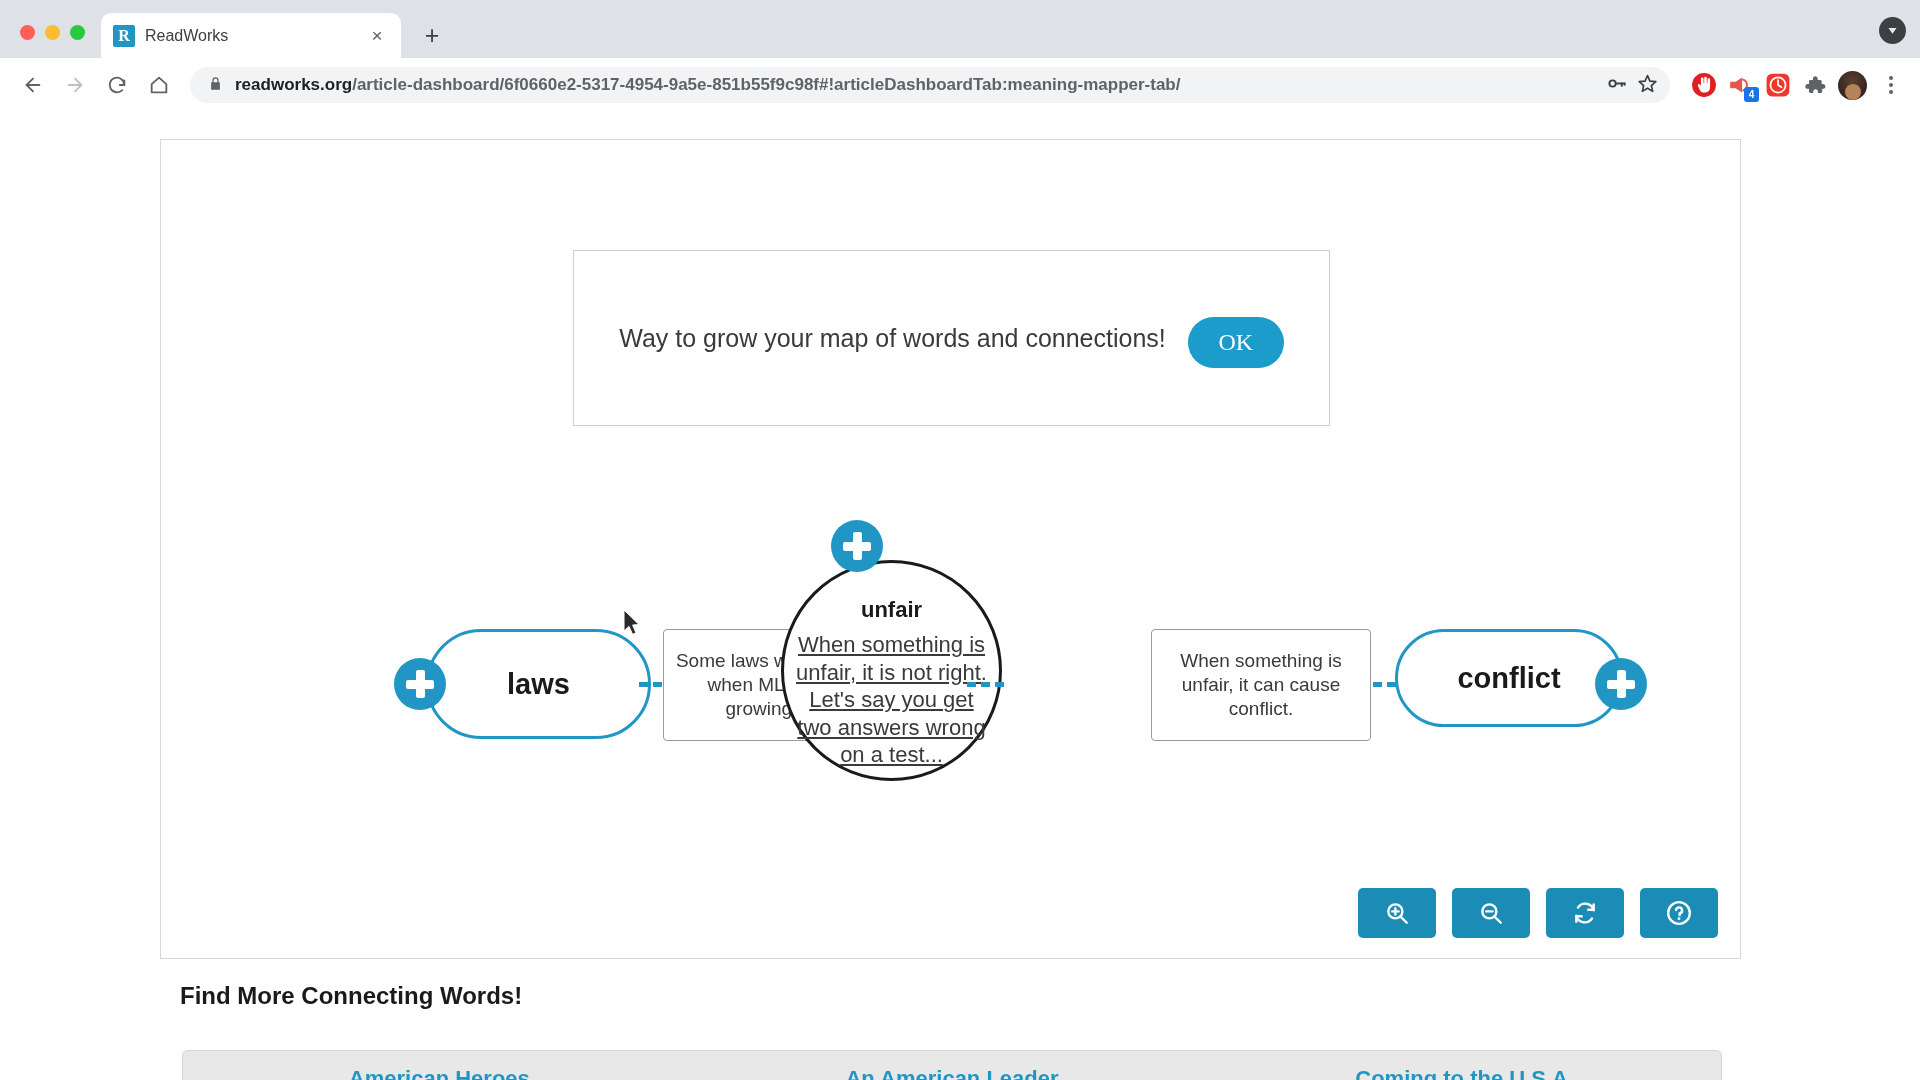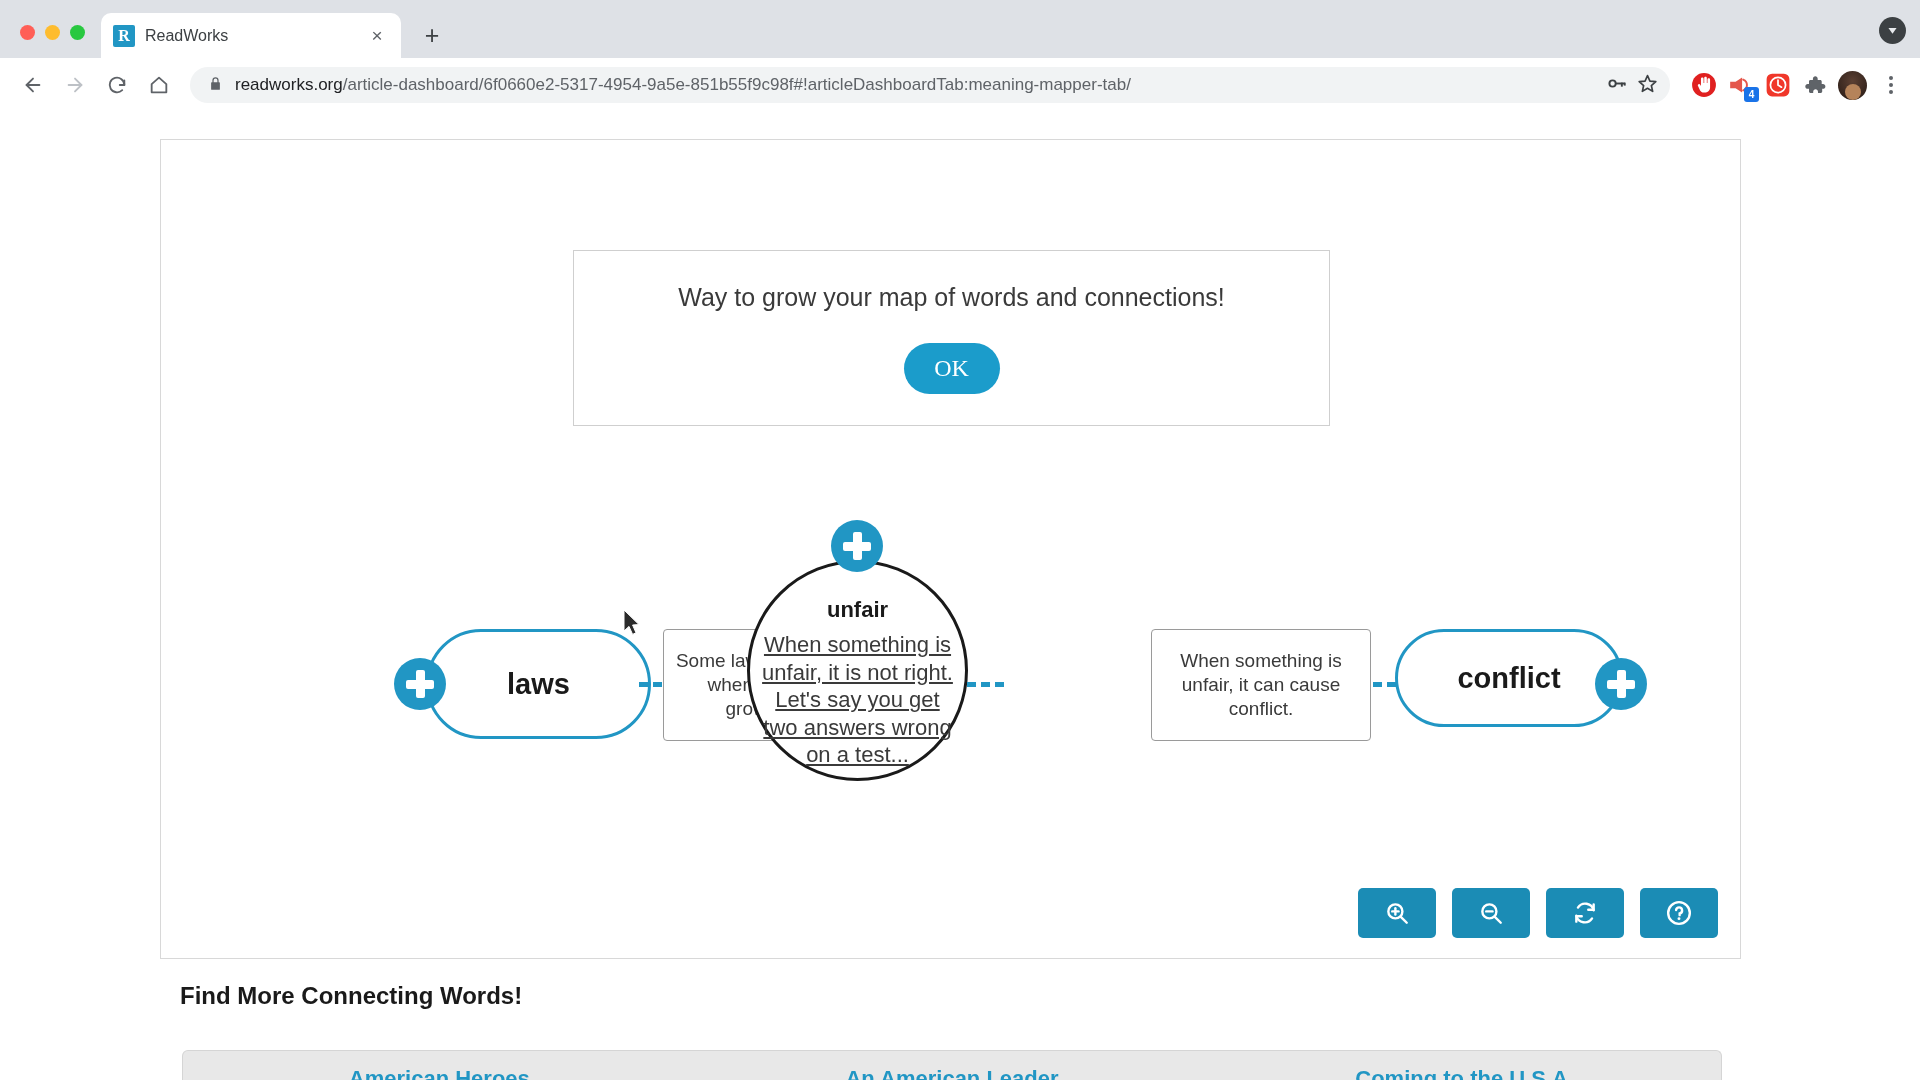--- a/index.html
+++ b/index.html
@@ -95,20 +95,21 @@
   .omnibox {
     flex: 1;
     height: 36px;
     background: #f1f3f4;
     border-radius: 18px;
     display: flex; align-items: center;
     padding: 0 12px 0 18px;
     margin: 0 8px;
     gap: 12px;
     min-width: 0;
+    font-weight: bold;
   }
   .url-text {
     font-size: 17px; color: #202124;
     white-space: nowrap; overflow: hidden;
     flex: 1;
   }
   .url-text .host { color: #202124; }
   .url-text .path { color: #5f6368; }
   .omni-right { display: flex; align-items: center; gap: 10px; margin-left: auto; }
   .ext-row { display: flex; align-items: center; gap: 9px; padding-left: 8px; }
@@ -229,21 +230,21 @@
   }
 
   
   .dialog {
     position: absolute;
     left: 573px; top: 138px;
     width: 757px; height: 176px;
     background: #ffffff;
     border: 1px solid #cfcfcf;
     z-index: 30;
-    display: flex; flex-direction: column; align-items: center;
+    display: flex; flex-direction: row; align-items: center;
     justify-content: center;
     gap: 22px;
   }
   .dialog-msg { font-size: 25px; color: #3a3a3a; }
   .dialog-ok {
     background: #1b9ccb;
     color: #fff;
     font-size: 24px;
     width: 96px; height: 51px;
     border: none; border-radius: 26px;
@@ -411,21 +412,21 @@
         </div>
 
         <div class="linkbox" style="left:502px; top:489px; width:218px; height:112px;">Some laws were unfair when MLK was growing up</div>
 
         <div class="dashes" style="left:723px; top:542px;">
           <i></i>
             <i></i>
             <i></i>
         </div>
 
-        <div class="node-central" style="left:586px; top:420px; width:221px; height:221px;">
+        <div class="node-central" style="left:620px; top:420px; width:221px; height:221px;">
           <span class="word">unfair</span>
           <span class="def">When something is unfair, it is not right. Let's say you get two answers wrong on a test...</span>
         </div>
         <div class="plus" style="left:670px; top:380px;"></div>
 
         <div class="dashes" style="left:806px; top:542px;">
           <i></i>
             <i></i>
             <i></i>
         </div>

